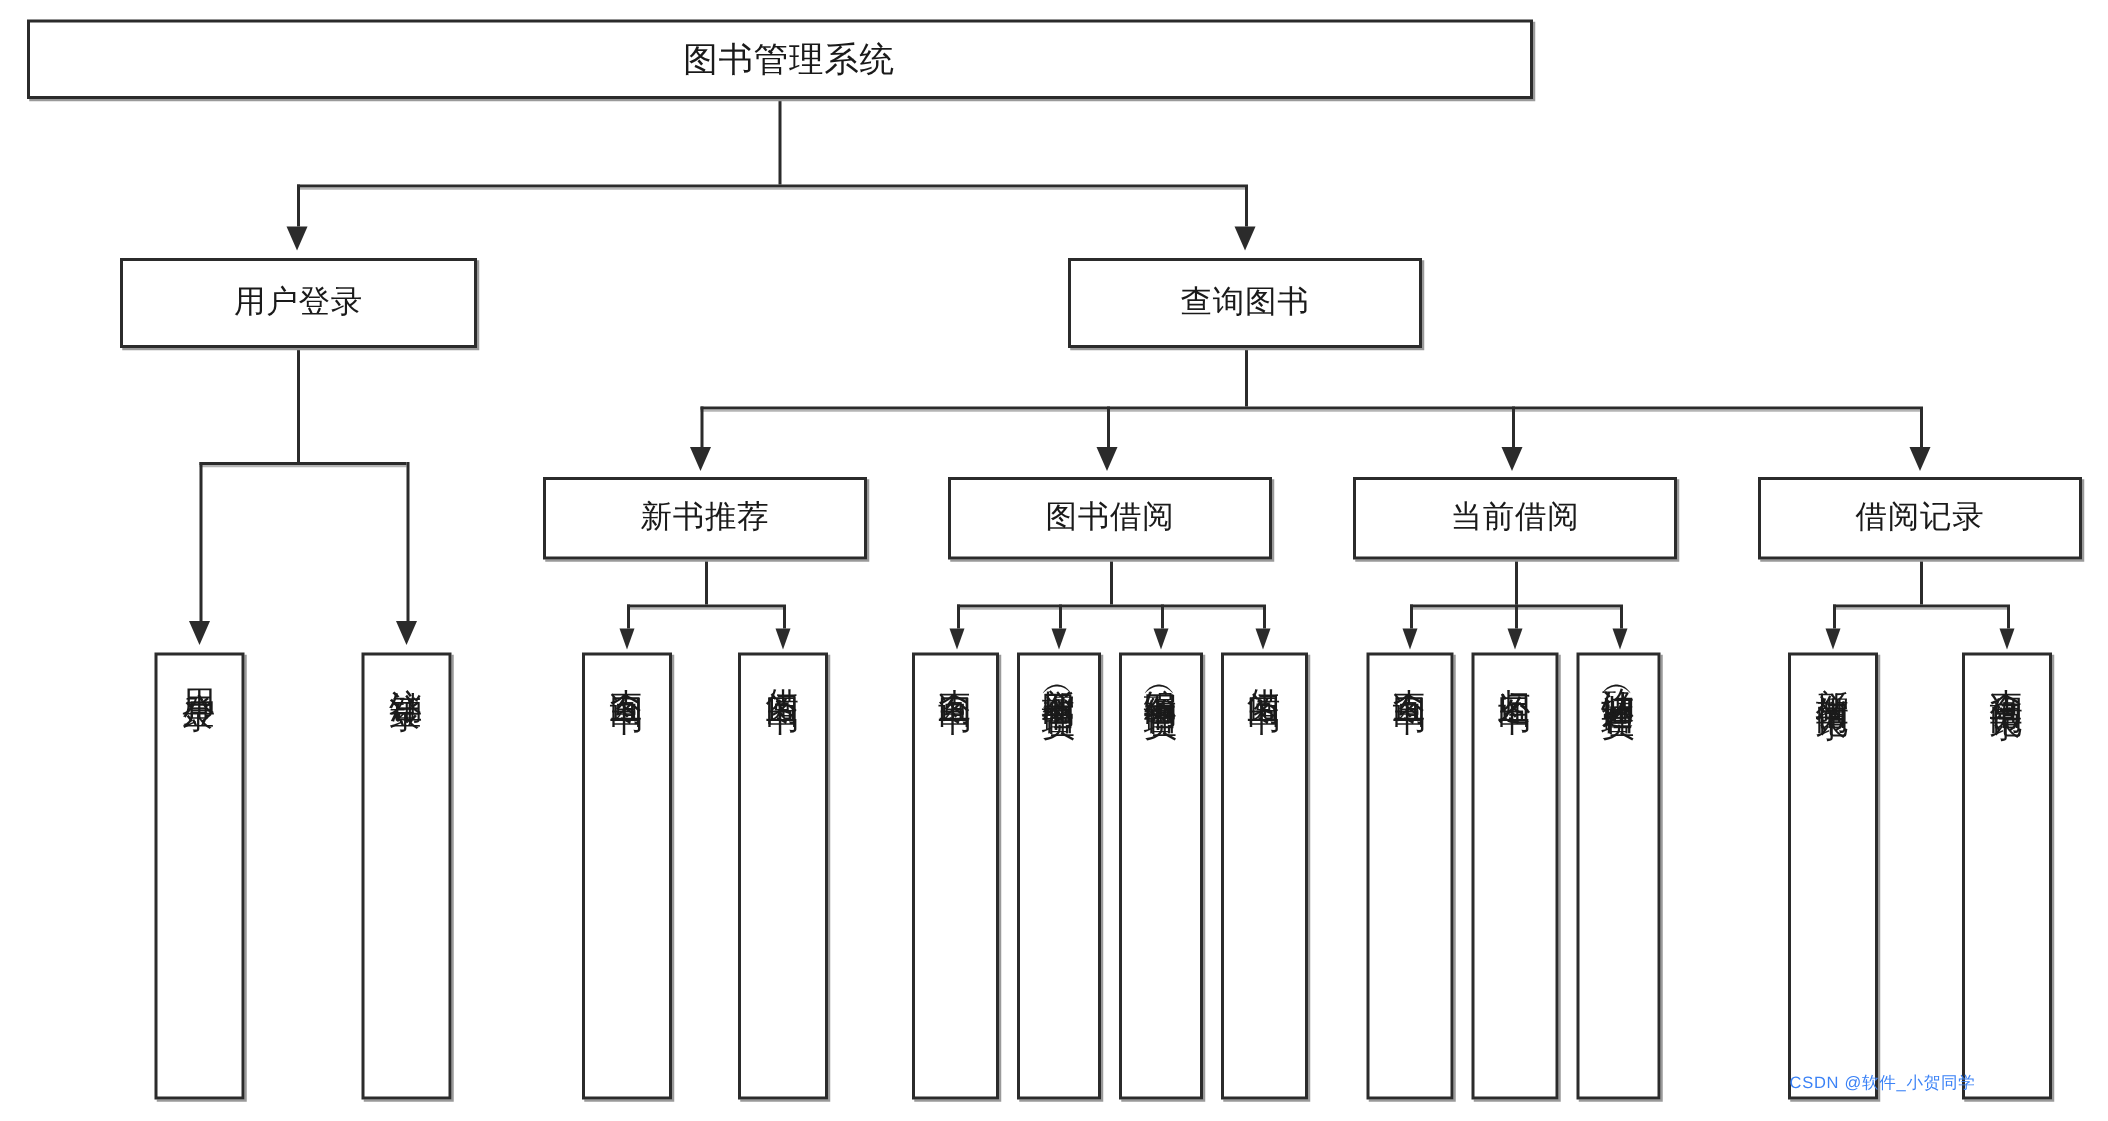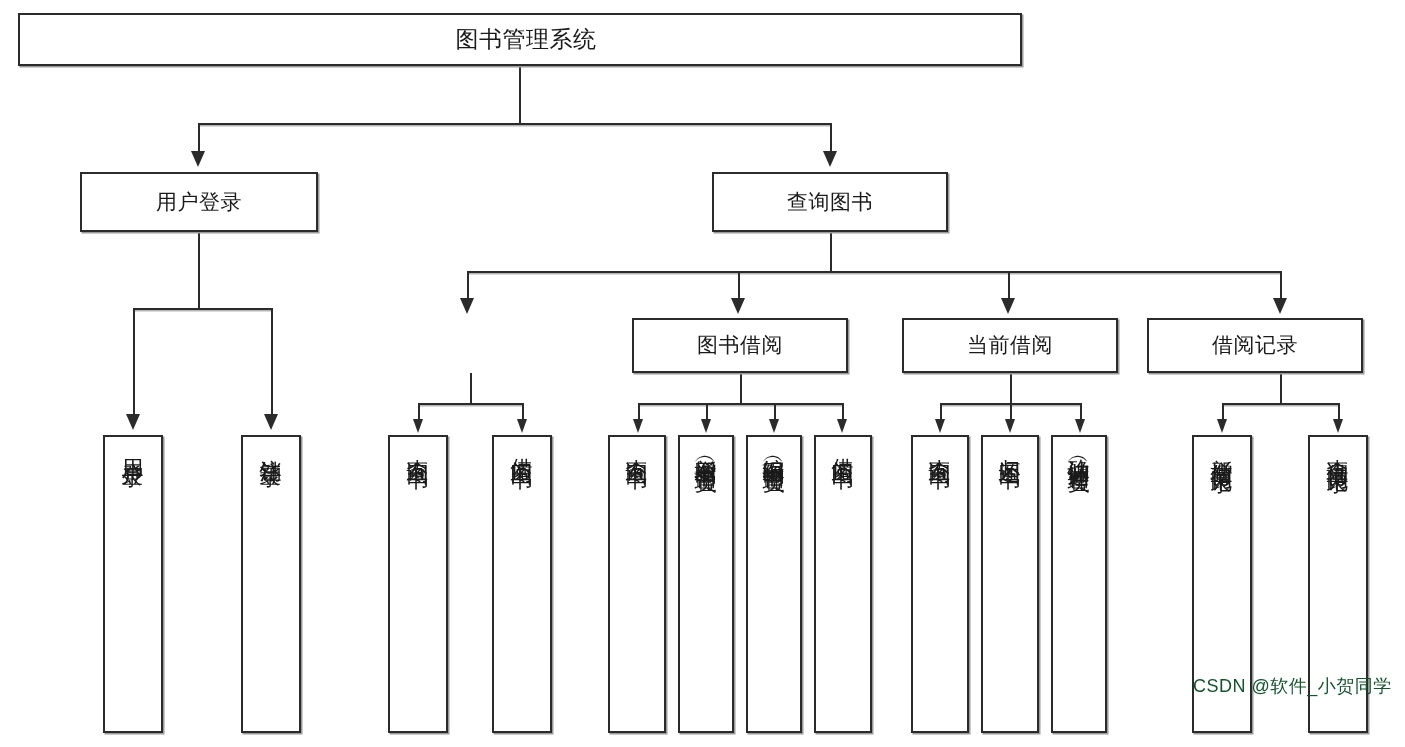--- a/index.html
+++ b/index.html
@@ -70,23 +70,23 @@
   }
   .arrow.slim{
     border-left:5px solid transparent;
     border-right:5px solid transparent;
     border-top:14px solid #2b2b2b;
   }
 
   
   #watermark{
     position:absolute;
-    left:1193px;top:674px;
-    font-size:18px;
-    color:#14532d;
+    left:1193px;top:714px;
+    font-size:11px;
+    color:#3b82f6;
     letter-spacing:0.5px;
     white-space:nowrap;
     z-index:5;
     pointer-events:none;
   }
 </style>
 </head>
 <body>
 
 <div id="stage">
@@ -122,27 +122,30 @@
   <div class="hline" style="left:467px;top:271px;width:813px;"></div>
   <div class="vline" style="left:467px;top:271px;height:27px;"></div>
   <div class="arrow" style="left:460px;top:298px;"></div>
   <div class="vline" style="left:738px;top:271px;height:27px;"></div>
   <div class="arrow" style="left:731px;top:298px;"></div>
   <div class="vline" style="left:1008px;top:271px;height:27px;"></div>
   <div class="arrow" style="left:1001px;top:298px;"></div>
   <div class="vline" style="left:1280px;top:271px;height:27px;"></div>
   <div class="arrow" style="left:1273px;top:298px;"></div>
 
+  <div class="node h-node" style="left:362px;top:318px;width:216px;height:55px;">
+    <span class="lbl">新书推荐</span>
+  </div>
   <div class="node h-node" style="left:902px;top:318px;width:216px;height:55px;">
     <span class="lbl">当前借阅</span>
   </div>
   <div class="node h-node" style="left:632px;top:318px;width:216px;height:55px;">
     <span class="lbl">图书借阅</span>
   </div>
-  <div class="node h-node" style="left:1147px;top:318px;width:216px;height:55px;">
+  <div class="node h-node" style="left:1172px;top:318px;width:216px;height:55px;">
     <span class="lbl">借阅记录</span>
   </div>
 
   <div class="vline" style="left:470px;top:373px;height:30px;"></div>
   <div class="hline" style="left:418px;top:403px;width:104px;"></div>
   <div class="vline" style="left:418px;top:403px;height:16px;"></div>
   <div class="arrow slim" style="left:413px;top:419px;"></div>
   <div class="vline" style="left:522px;top:403px;height:16px;"></div>
   <div class="arrow slim" style="left:517px;top:419px;"></div>
 

